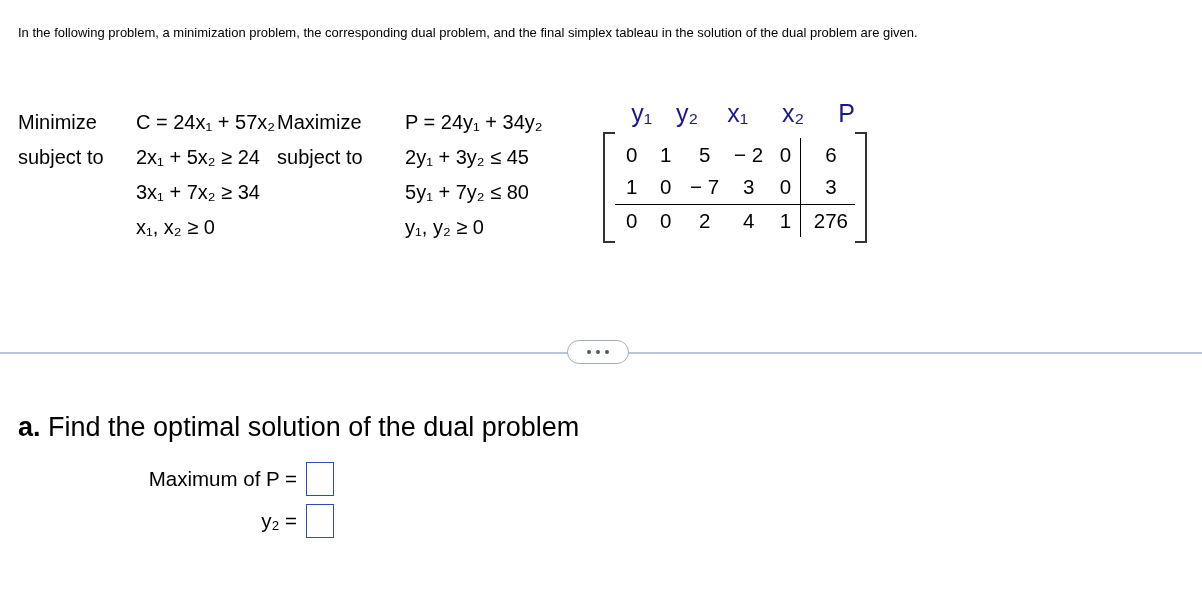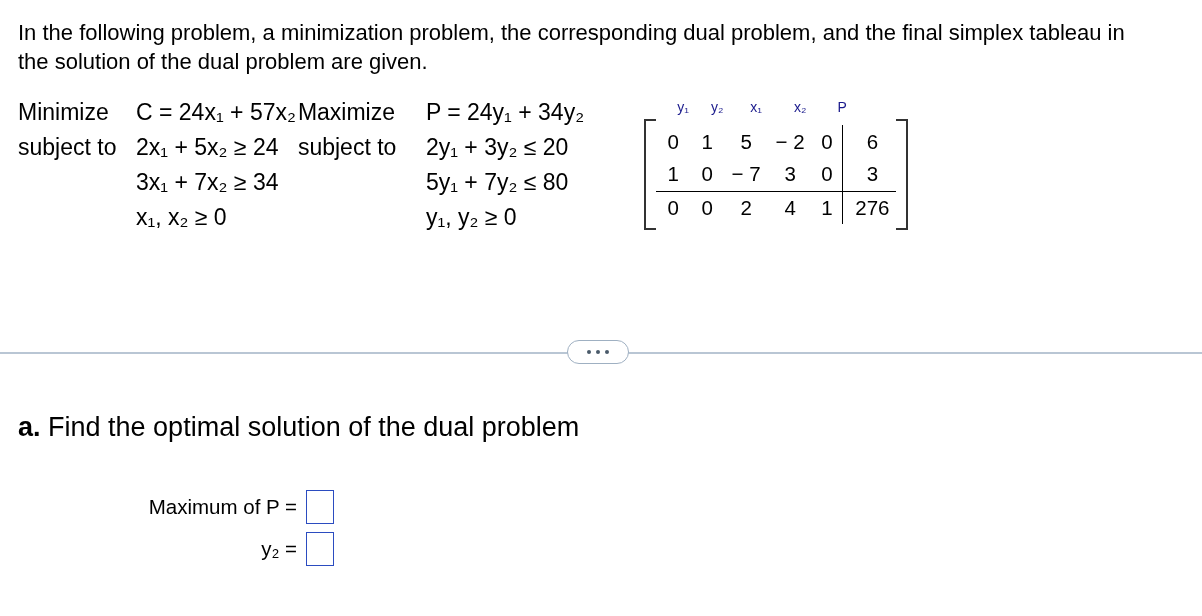--- a/index.html
+++ b/index.html
@@ -20,62 +20,63 @@
     position: relative;
     width: 1202px;
     height: 616px;
     padding: 0;
   }
   .intro {
     position: absolute;
     left: 18px;
     top: 18px;
     width: 1115px;
-    font-size: 22px;
+    font-size: 13px;
     line-height: 29px;
   }
 
   
   .problem-area {
     position: absolute;
     left: 18px;
     top: 99px;
     display: flex;
     align-items: flex-start;
   }
   .col {
     display: block;
   }
   .prob-row {
     display: flex;
-    align-items: flex-start;
+    align-items: flex-end;
     height: 35px;
-    font-size: 23px;
+    font-size: 20px;
     white-space: nowrap;
   }
   .lbl {
     display: inline-block;
   }
   .primal .lbl { width: 118px; }
   .dual .lbl { width: 128px; }
   .expr { display: inline-block; }
   .primal { margin-right: 2px; }
   .dual { margin-right: 60px; }
 
   
   .matrix-wrap {
     position: relative;
     margin-top: 0px;
   }
   .mat-headers {
     display: flex;
-    font-size: 14px;
+    font-size: 25px;
     color: #1a1a8c;
     padding-left: 22px;
     margin-bottom: 4px;
+    justify-content: space-between;
   }
   .mat-headers span {
     display: inline-block;
     text-align: center;
   }
   .hcell { width: 34px; }
   .hcell.wide { width: 44px; }
   .hcell.w2 { width: 40px; }
   .bracket-box {
     position: relative;
@@ -158,21 +159,21 @@
     position: absolute;
     left: 18px;
     top: 412px;
     font-size: 27px;
   }
   .part-a b { font-weight: bold; }
 
   .answers {
     position: absolute;
     left: 62px;
-    top: 486px;
+    top: 458px;
     font-size: 20.5px;
   }
   .ans-row {
     display: flex;
     align-items: center;
     justify-content: flex-end;
     height: 42px;
     width: 272px;
   }
   .ans-label {
@@ -215,21 +216,21 @@
       </div>
     </div>
 
     <div class="col dual">
       <div class="prob-row">
         <span class="lbl">Maximize</span>
         <span class="expr">P = 24y₁ + 34y₂</span>
       </div>
       <div class="prob-row">
         <span class="lbl">subject to</span>
-        <span class="expr">2y₁ + 3y₂ ≤ 20</span>
+        <span class="expr">2y₁ + 3y₂ ≤ 45</span>
       </div>
       <div class="prob-row">
         <span class="lbl"></span>
         <span class="expr">5y₁ + 7y₂ ≤ 80</span>
       </div>
       <div class="prob-row">
         <span class="lbl"></span>
         <span class="expr">y₁, y₂ ≥ 0</span>
       </div>
     </div>

